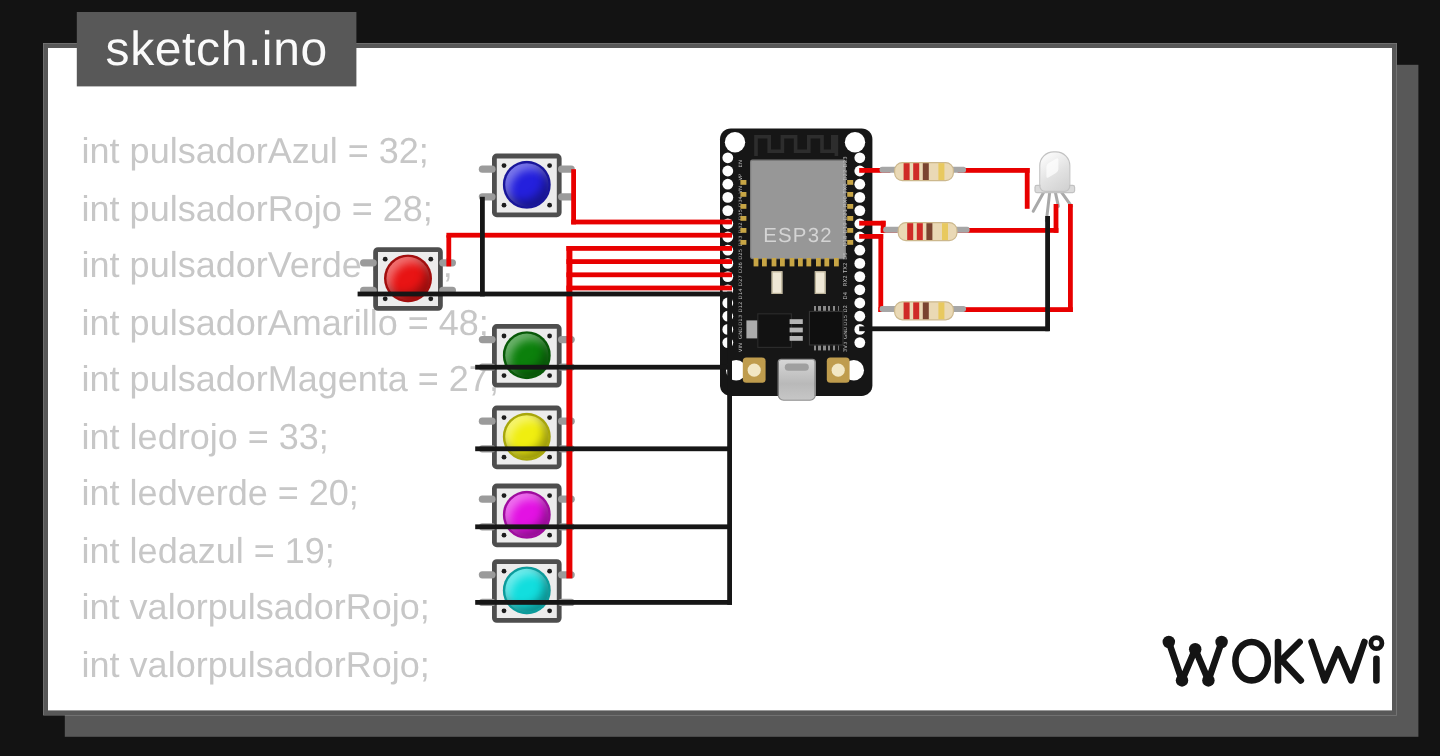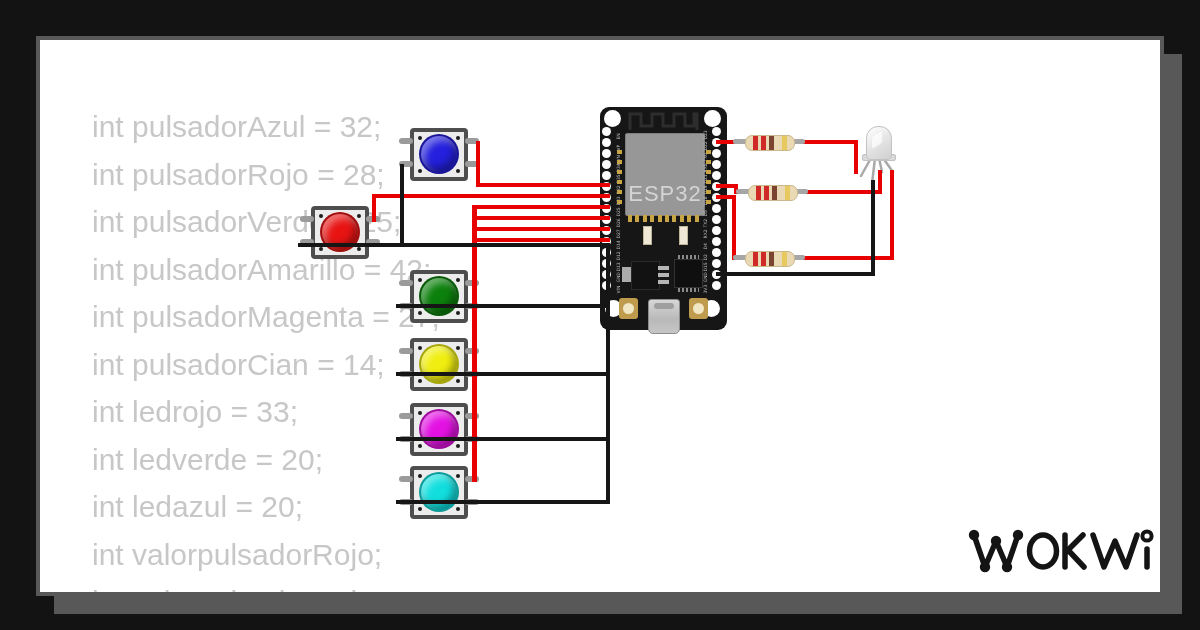--- a/index.html
+++ b/index.html
@@ -6,37 +6,37 @@
   #stage{position:relative;width:1200px;height:630px;background:var(--bg,#131313);overflow:hidden;
          font-family:"Liberation Sans",sans-serif;}
   
   .card{position:absolute;left:36px;top:36px;width:1120px;height:552px;background:var(--card,#fff);
         border:4px solid var(--chrome,#585858);box-shadow:18px 18px 0 0 var(--chrome,#585858);z-index:0;}
   .title-box{position:absolute;left:64px;top:10px;height:62px;padding:0 24px;background:var(--chrome,#585858);
         z-index:6;display:flex;align-items:center;}
   .title-box span{color:#fafafa;font-size:40px;letter-spacing:0.5px;}
   
   #code-lines{position:absolute;left:68px;top:103px;width:580px;height:489px;overflow:hidden;z-index:1;}
-  .code-line{font-size:30px;line-height:47.5px;color:var(--codecol,#c7c7c7);white-space:nowrap;margin-left:24px;}
+  .code-line{font-size:30px;line-height:47.5px;color:var(--codecol,#c7c7c7);white-space:nowrap;}
   
   .w{position:absolute;z-index:3;}
   .red{background:var(--wire-red,#e80000);}
   .blk{background:var(--wire-black,#161616);}
   .lead{position:absolute;background:#a6a6a6;z-index:3;border-radius:2px;}
   
   .board{position:absolute;left:600px;top:107px;width:127px;height:223px;background:#161616;border-radius:9px;z-index:1;}
   .hole{position:absolute;width:17px;height:17px;border-radius:50%;background:#fff;z-index:2;}
   #pins-layer{position:absolute;left:0;top:0;width:1200px;height:630px;z-index:2;pointer-events:none;}
   .pin{position:absolute;width:9px;height:9px;border-radius:50%;background:#fdfdfd;}
   .pin-label{position:absolute;width:16px;height:5px;font-family:"DejaVu Sans",sans-serif;font-size:4.5px;
         line-height:5px;color:#bdbdbd;transform:rotate(-90deg);overflow:hidden;}
   .pad{position:absolute;background:#c7a545;}
   .shield{position:absolute;left:625px;top:133px;width:78px;height:81px;background:#979797;border:1px solid #7e7e7e;
         border-radius:2px;z-index:2;display:flex;align-items:flex-end;justify-content:center;}
-  .shield span{color:#d4d4d4;font-size:22px;letter-spacing:1px;padding-bottom:8px;}
+  .shield span{color:#d4d4d4;font-size:17px;letter-spacing:1px;padding-bottom:8px;}
   .smdbit{position:absolute;width:7px;height:17px;background:#efe8d6;border:1px solid #bdb49a;z-index:2;}
   .vreg{position:absolute;left:631px;top:261px;width:27px;height:27px;background:#121212;border:1px solid #2b2b2b;z-index:2;}
   .vreg-tab{position:absolute;left:622px;top:267px;width:9px;height:15px;background:#ababab;z-index:2;}
   .vreg-leg{position:absolute;width:11px;height:4px;background:#b5b5b5;z-index:2;}
   .ic{position:absolute;left:674px;top:259px;width:27px;height:27px;background:#0f0f0f;border:1px solid #333;z-index:2;}
   .ic::before,.ic::after{content:"";position:absolute;left:3px;right:3px;height:4px;
         background:repeating-linear-gradient(90deg,#8a8a8a 0 2px,transparent 2px 4px);}
   .ic::before{top:-5px;} .ic::after{bottom:-5px;}
   .tact{position:absolute;width:19px;height:21px;background:#bf9c4d;border-radius:3px;z-index:2;}
   .tact::before{content:"";position:absolute;left:4px;top:5px;width:11px;height:11px;border-radius:50%;background:#f2e7c4;}
@@ -67,31 +67,33 @@
   #overlay-svg{position:absolute;left:0;top:0;z-index:2;pointer-events:none;}
   #logo-svg{position:absolute;left:966px;top:521px;z-index:3;}
 </style>
 </head>
 <body>
 
 <div id="stage">
 
   <div class="card"></div>
 
+  <div class="title-box">
+    <span>sketch.ino</span>
+  </div>
 
   <div id="code-lines">
       <div class="code-line">int pulsadorAzul = 32;</div>
       <div class="code-line">int pulsadorRojo = 28;</div>
       <div class="code-line">int pulsadorVerde = 25;</div>
-      <div class="code-line">int pulsadorAmarillo = 42;</div>
+      <div class="code-line">int pulsadorAmarillo = 48;</div>
       <div class="code-line">int pulsadorMagenta = 27;</div>
-      <div class="code-line">int pulsadorCian = 14;</div>
       <div class="code-line">int ledrojo = 33;</div>
       <div class="code-line">int ledverde = 20;</div>
-      <div class="code-line">int ledazul = 20;</div>
+      <div class="code-line">int ledazul = 19;</div>
       <div class="code-line">int valorpulsadorRojo;</div>
       <div class="code-line">int valorpulsadorRojo;</div>
     </div>
 
   <div class="board"></div>
   <div class="hole" style="left:604px;top:110px"></div>
   <div class="hole" style="left:704px;top:110px"></div>
   <div class="hole" style="left:605px;top:300px"></div>
   <div class="hole" style="left:703px;top:300px"></div>
   <svg id="overlay-svg" width="1200" height="630">

